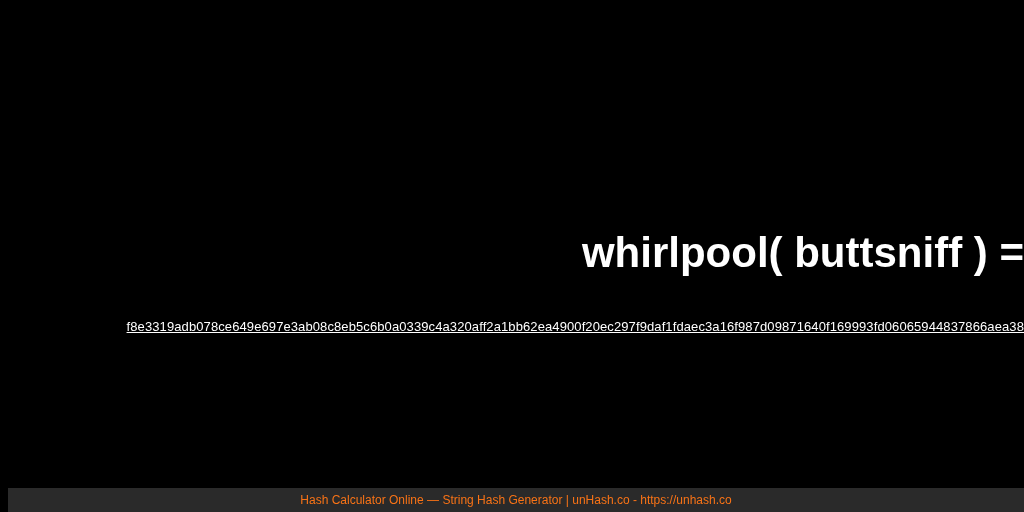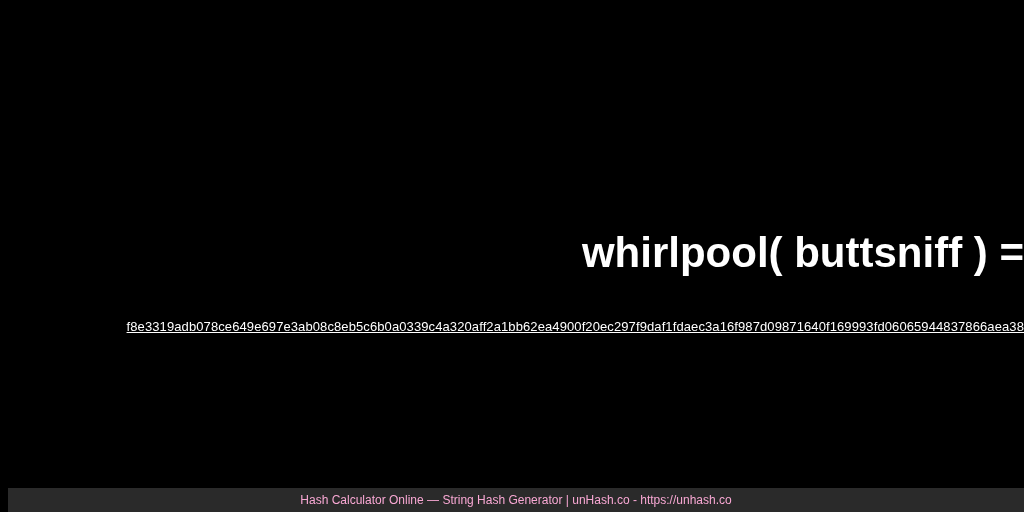--- a/index.html
+++ b/index.html
@@ -37,21 +37,21 @@
       text-align: center;
       letter-spacing: 0.1px;
       text-decoration: underline;
     }
     .footer {
       position: absolute;
       bottom: 0;
       left: 8px;
       right: 0;
       background: #2a2a2a;
-      color: #f9a8d4;
+      color: #f97316;
       text-align: center;
       padding: 5px 17px;
       font-size: 12px;
     }
   </style>
 </head>
 <body>
 
 <div class="content">
   <h1 class="heading">whirlpool( buttsniff ) =</h1>

